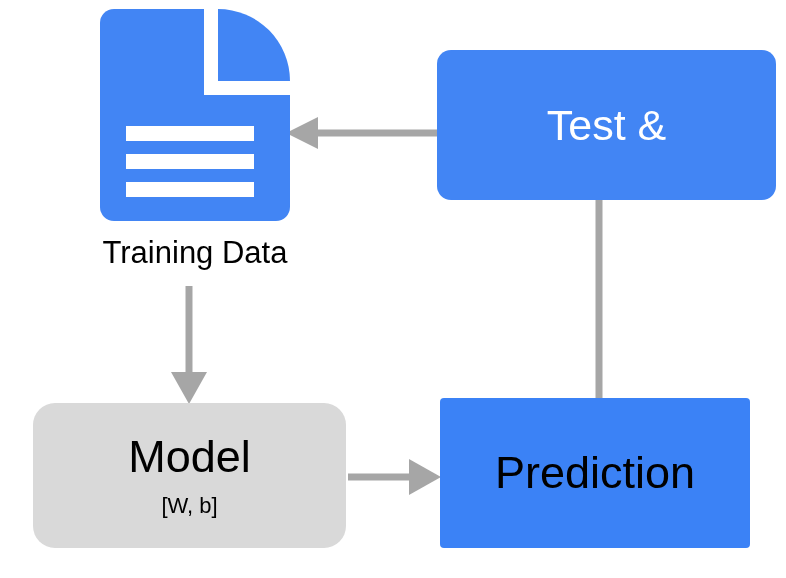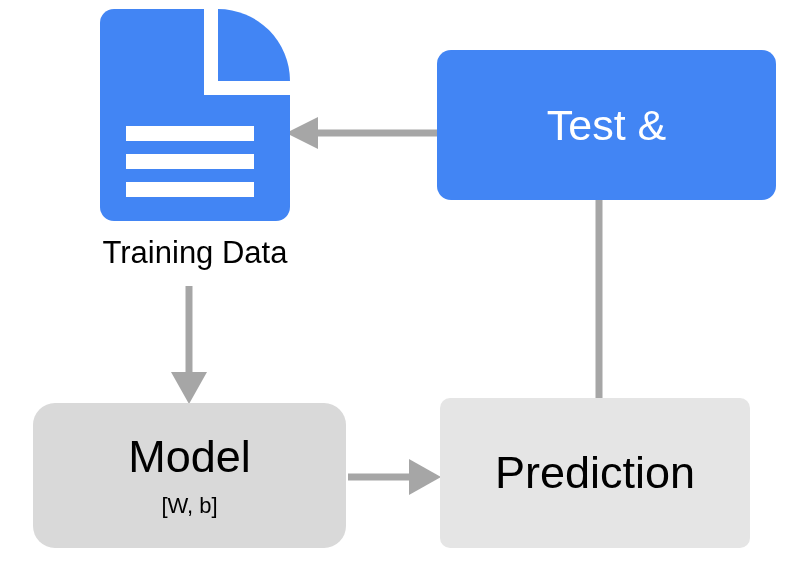--- a/index.html
+++ b/index.html
@@ -68,22 +68,22 @@
     font-size: 22px;
     line-height: 1.0;
     margin-top: 16px;
   }
 
   #node-prediction {
     left: 440px;
     top: 398px;
     width: 310px;
     height: 150px;
-    background: #e5e5e5;
-    border-radius: 10px;
+    background: #3b82f6;
+    border-radius: 4px;
     color: #000000;
     font-size: 45px;
   }
 
   
   #doc-icon {
     position: absolute;
     left: 100px;
     top: 9px;
     width: 190px;

